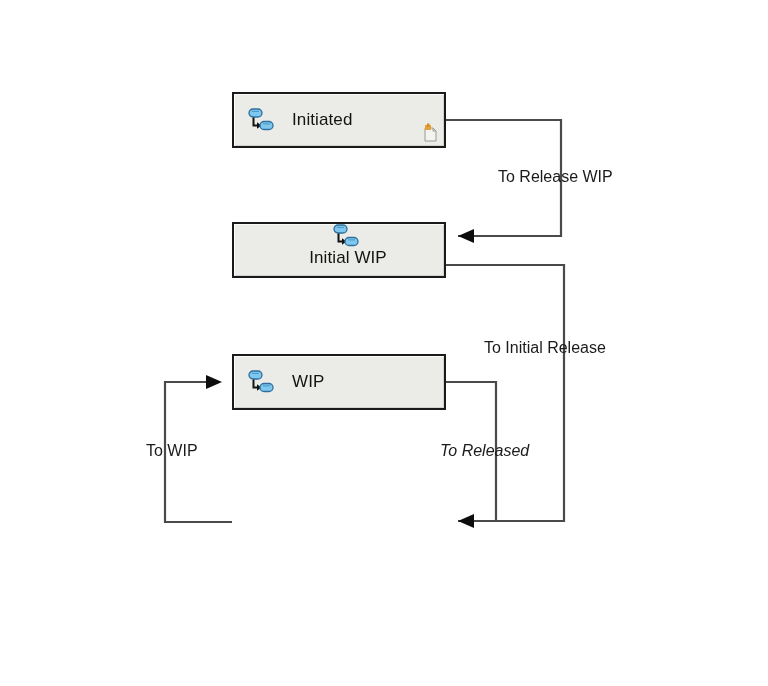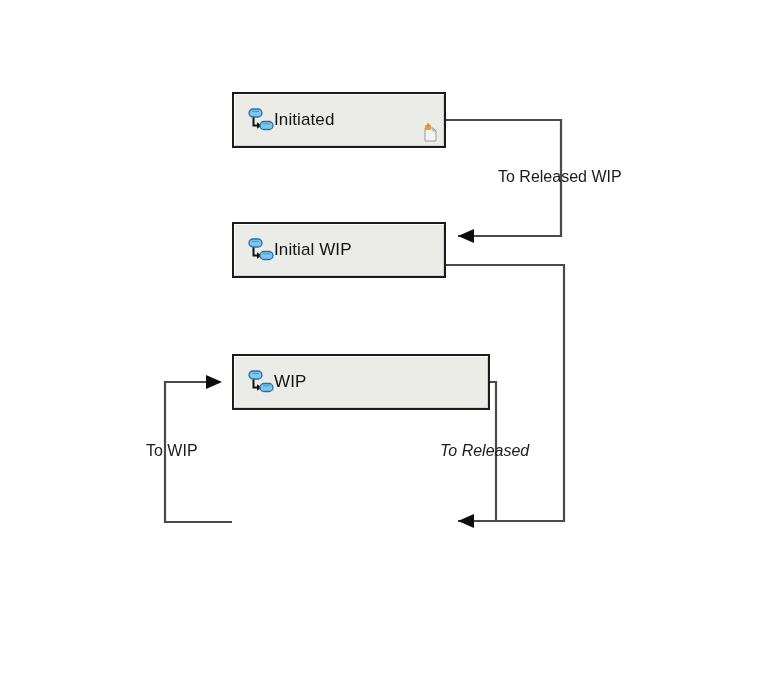--- a/index.html
+++ b/index.html
@@ -40,20 +40,21 @@
     z-index: 5;
   }
   .node-icon {
     position: relative;
     width: 26px;
     height: 24px;
     margin-left: 14px;
     flex: 0 0 auto;
   }
   .node-label {
+    margin-left: 18px;
     font-size: 17px;
     color: #131313;
     letter-spacing: 0.1px;
     white-space: nowrap;
   }
   .corner-badge {
     position: absolute;
     right: 5px;
     bottom: 3px;
     width: 18px;
@@ -85,21 +86,22 @@
     </g>
     <g>
       <path fill="none" stroke="#4a4a4a" stroke-width="2.2" d="M 446,382 L 496,382 L 496,521"></path>
     </g>
     <g>
       <path fill="none" stroke="#4a4a4a" stroke-width="2.2" d="M 232,522 L 165,522 L 165,382 L 206,382"></path>
       <path fill="#0d0d0d" d="M 222,382 L 206,375 L 206,389 Z"></path>
     </g>
   </svg>
 
-  <div class="edge-label" style="left:498px; top:168px;">To Released WIP</div>
+  <div class="edge-label" style="left:498px; top:168px;">To Release WIP</div>
+  <div class="edge-label" style="left:484px; top:339px;">To Initial Release</div>
   <div class="edge-label" style="left:440px; top:442px;font-style:italic;">To Released</div>
   <div class="edge-label" style="left:146px; top:442px;">To WIP</div>
 
   <div class="node" style="left:232px; top:92px; width:214px; height:56px;">
     <span class="node-icon">
       <svg width="26" height="24" viewBox="0 0 26 24" xmlns="http://www.w3.org/2000/svg">
         <rect x="1" y="1" width="13" height="8" rx="4" ry="4" fill="#7ec8f0" stroke="#2f6f9e" stroke-width="1.3"></rect>
         <line x1="4" y1="3.4" x2="11" y2="3.4" stroke="#4b94c0" stroke-width="1"></line>
         <path d="M 5.5 9.5 L 5.5 17.5 L 9.5 17.5" fill="none" stroke="#121212" stroke-width="2"></path>
         <path d="M 9 14.2 L 13.5 17.6 L 9 20.8 Z" fill="#121212"></path>
@@ -111,35 +113,35 @@
     <span class="corner-badge">
       <svg width="18" height="20" viewBox="0 0 18 20" xmlns="http://www.w3.org/2000/svg">
         <path d="M 4 5 L 12 5 L 15 8 L 15 18 L 4 18 Z" fill="#f3f3f1" stroke="#9a9a95" stroke-width="1"></path>
         <path d="M 12 5 L 12 8 L 15 8" fill="none" stroke="#9a9a95" stroke-width="1"></path>
         <path d="M 4 2 L 10 2 L 10 7 L 4 7 Z" fill="#e3a33a"></path>
         <path d="M 6 0.5 L 8.5 0.5 L 8.5 4 L 6 4 Z" fill="#d68f24"></path>
       </svg>
     </span>
   </div>
 
-  <div class="node" style="left:232px; top:222px; width:214px; height:56px;">
+  <div class="node" style="left:232px; top:222px; width:214px; height:56px;flex-direction:column;">
     <span class="node-icon">
       <svg width="26" height="24" viewBox="0 0 26 24" xmlns="http://www.w3.org/2000/svg">
         <rect x="1" y="1" width="13" height="8" rx="4" ry="4" fill="#7ec8f0" stroke="#2f6f9e" stroke-width="1.3"></rect>
         <line x1="4" y1="3.4" x2="11" y2="3.4" stroke="#4b94c0" stroke-width="1"></line>
         <path d="M 5.5 9.5 L 5.5 17.5 L 9.5 17.5" fill="none" stroke="#121212" stroke-width="2"></path>
         <path d="M 9 14.2 L 13.5 17.6 L 9 20.8 Z" fill="#121212"></path>
         <rect x="12" y="13.5" width="13" height="8" rx="4" ry="4" fill="#7ec8f0" stroke="#2f6f9e" stroke-width="1.3"></rect>
         <line x1="15" y1="15.9" x2="22" y2="15.9" stroke="#4b94c0" stroke-width="1"></line>
       </svg>
     </span>
     <span class="node-label">Initial WIP</span>
   </div>
 
-  <div class="node" style="left:232px; top:354px; width:258px; height:56px;">
+  <div class="node" style="left:232px; top:354px; width:214px; height:56px;">
     <span class="node-icon">
       <svg width="26" height="24" viewBox="0 0 26 24" xmlns="http://www.w3.org/2000/svg">
         <rect x="1" y="1" width="13" height="8" rx="4" ry="4" fill="#7ec8f0" stroke="#2f6f9e" stroke-width="1.3"></rect>
         <line x1="4" y1="3.4" x2="11" y2="3.4" stroke="#4b94c0" stroke-width="1"></line>
         <path d="M 5.5 9.5 L 5.5 17.5 L 9.5 17.5" fill="none" stroke="#121212" stroke-width="2"></path>
         <path d="M 9 14.2 L 13.5 17.6 L 9 20.8 Z" fill="#121212"></path>
         <rect x="12" y="13.5" width="13" height="8" rx="4" ry="4" fill="#7ec8f0" stroke="#2f6f9e" stroke-width="1.3"></rect>
         <line x1="15" y1="15.9" x2="22" y2="15.9" stroke="#4b94c0" stroke-width="1"></line>
       </svg>
     </span>

